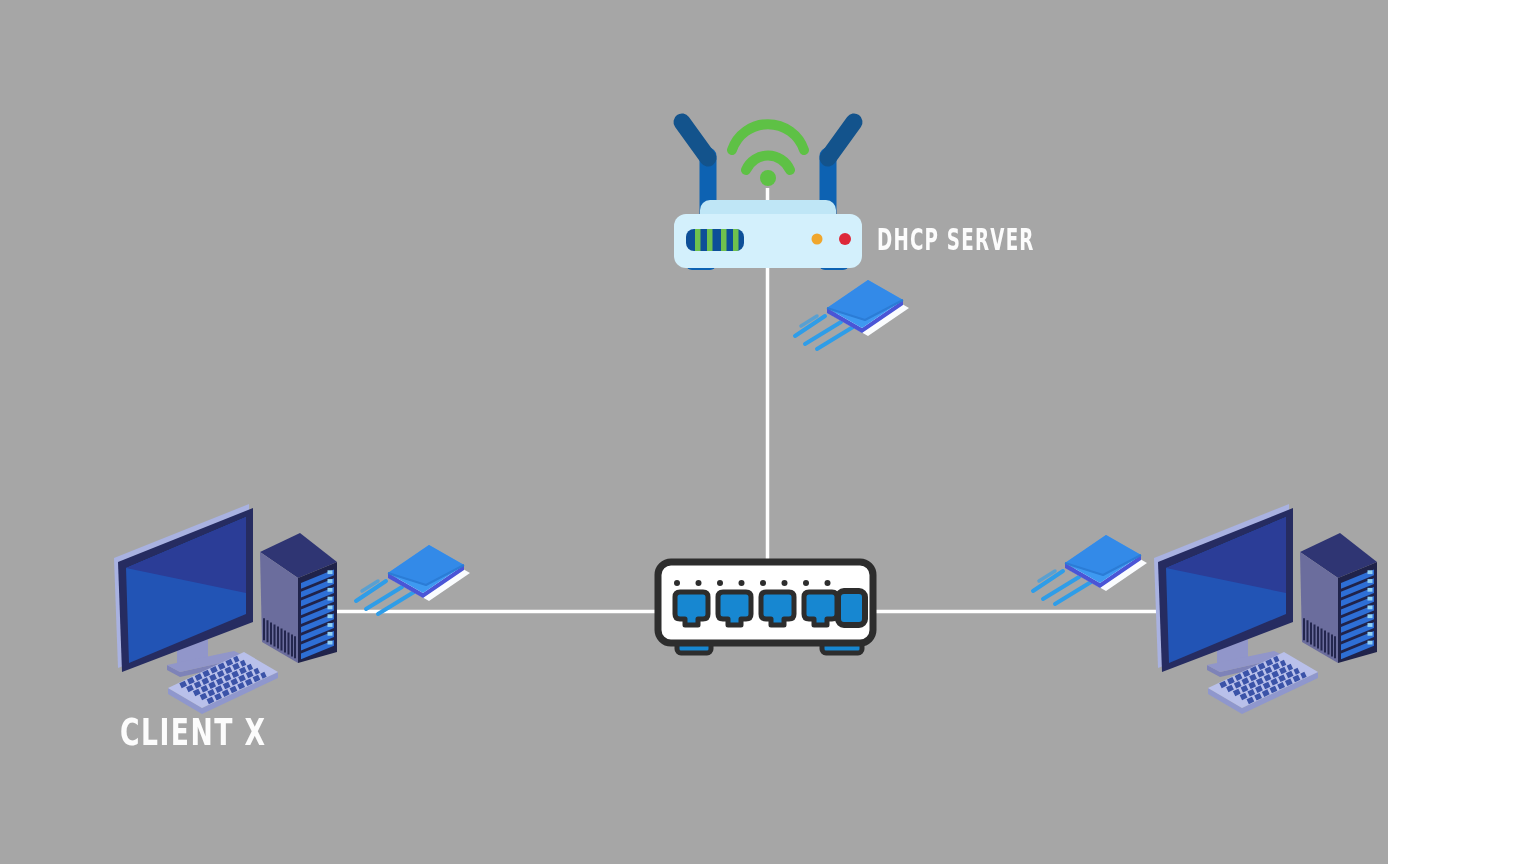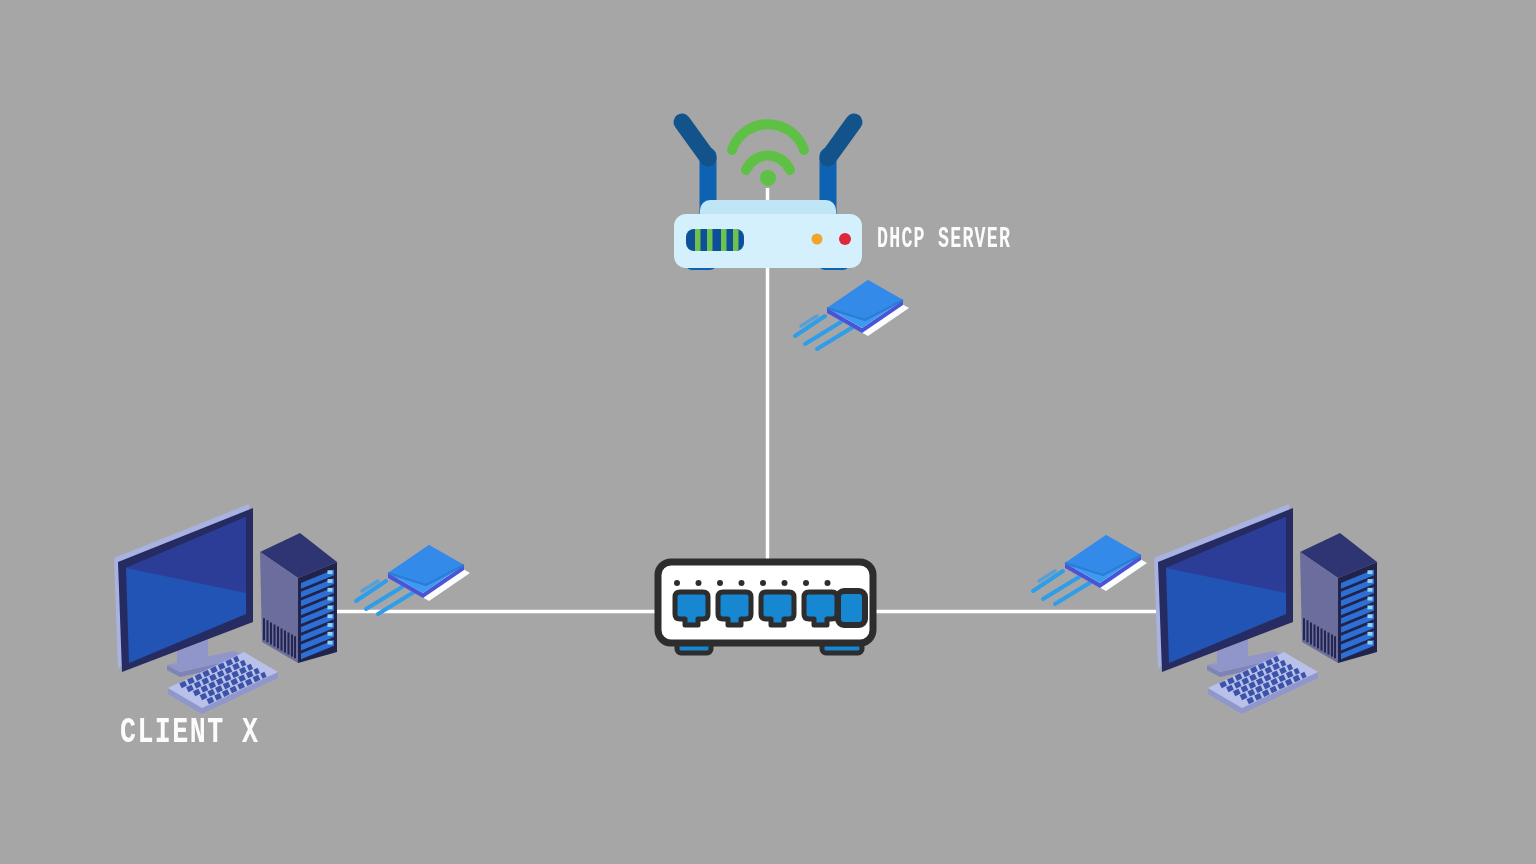--- a/index.html
+++ b/index.html
@@ -1,17 +1,17 @@
 <!DOCTYPE html>
 <html style="--background: #a6a6a6; --connector: #ffffff; --outline-dark: #2d2d2d; --router-body: #d3f0fc; --router-top: #bfe6f6; --router-panel: #0d4f98; --router-stripe: #6fc24d; --antenna-dark: #13538c; --antenna-bright: #0d62b2; --wifi-green: #5ec145; --led-orange: #f0a62c; --led-red: #dd2839; --switch-body: #ffffff; --port-blue: #1787d1; --monitor-frame: #262c61; --monitor-edge: #a9b2e1; --screen-dark: #2b3d97; --screen-light: #2254b5; --stand-purple: #9196ca; --stand-side: #7e83b8; --tower-top: #2f3573; --tower-left: #6b6d9d; --tower-right: #20234a; --tower-slat: #2e6fd6; --tower-slat-tick: #8fd0f5; --vent-dark: #23264e; --keyboard-base: #b9c0ea; --keyboard-side: #8f97cd; --keyboard-keys: #3b53a8; --envelope-blue: #3e99f1; --envelope-flap: #338ae8; --envelope-crease: #2b7cd6; --envelope-edge: #4a55d6; --envelope-sheet: #fafcfe; --speed-line: #2f9de8;"><head>
 <meta charset="utf-8">
 <style>
   html,body{margin:0;padding:0;}
   body{width:1536px;height:864px;overflow:hidden;font-family:"DejaVu Sans","Liberation Sans",sans-serif;}
-  .stage{position:relative;width:1536px;height:864px;background:var(--background,#a6a6a6);font-family:Liberation Mono, monospace;}
+  .stage{position:relative;width:1388px;height:864px;background:var(--background,#a6a6a6);}
   .scene{position:absolute;left:0;top:0;width:1536px;height:864px;display:block;}
   .diagram-label{
     position:absolute;
     color:#fcfcfc;
     font-weight:bold;
     white-space:nowrap;
     transform-origin:left top;
     -webkit-font-smoothing:antialiased;
   }
   #label-dhcp{left:877px;top:222px;font-size:30px;letter-spacing:2px;transform:scaleX(0.61);}

